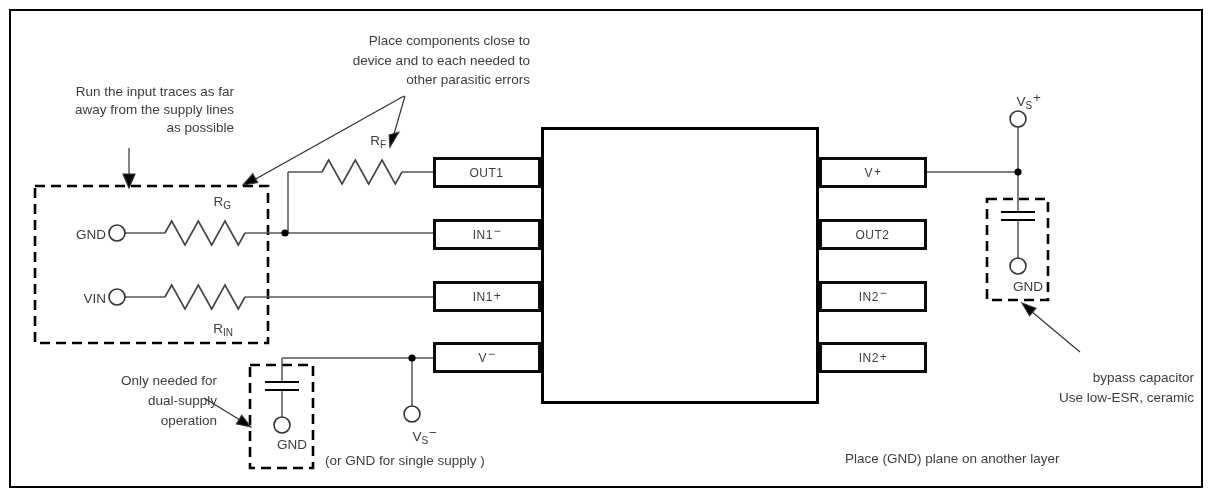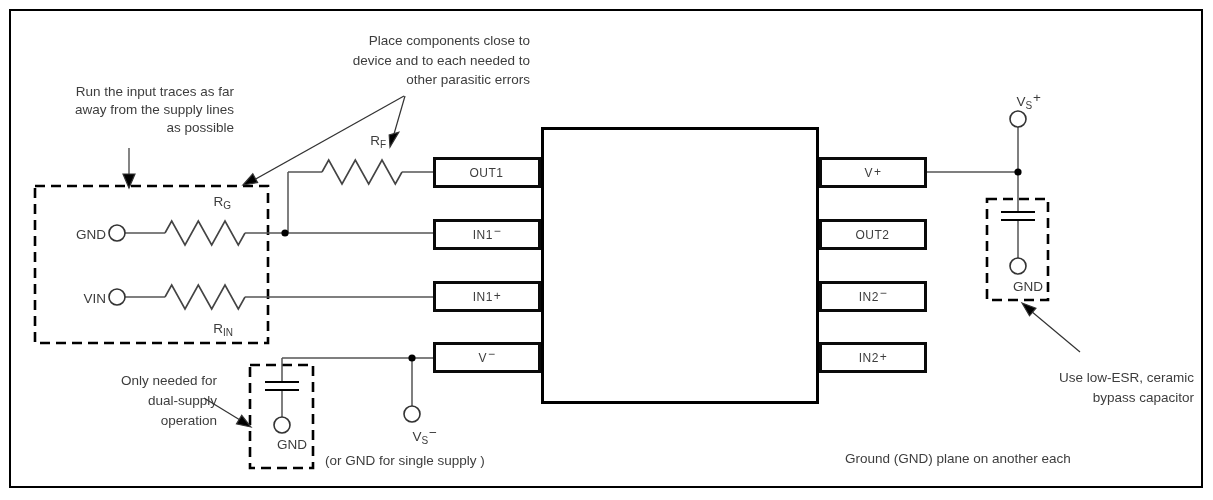--- a/index.html
+++ b/index.html
@@ -154,27 +154,27 @@
     <div>other parasitic errors</div>
   </div>
 
   <div class="txt center" style="left:85px;top:371px;width:132px;line-height:20px;">
     <div>Only needed for</div>
     <div>dual-supply</div>
     <div>operation</div>
   </div>
 
   <div class="txt center" style="left:994px;top:368px;width:200px;line-height:20px;">
+    <div>bypass capacitor</div>
     <div>Use low-ESR, ceramic</div>
-    <div>bypass capacitor</div>
   </div>
 
   <div class="txt" style="left:325px;top:451px;">(or GND for single supply )</div>
 
-  <div class="txt" style="left:845px;top:449px;">Ground (GND) plane on another each</div>
+  <div class="txt" style="left:845px;top:449px;">Place (GND) plane on another layer</div>
 
   <div class="txt right" style="left:60px;top:225px;width:46px;">GND</div>
   <div class="txt right" style="left:60px;top:289px;width:46px;">VIN</div>
   <div class="txt center" style="left:257px;top:435px;width:50px;">GND</div>
   <div class="txt center" style="left:993px;top:277px;width:50px;">GND</div>
 
   <div class="txt center" style="left:387px;top:427px;width:50px;">
     <span>V</span><span class="t-sub">S</span><span class="t-sign">−</span>
   </div>
   <div class="txt center" style="left:991px;top:92px;width:50px;">

